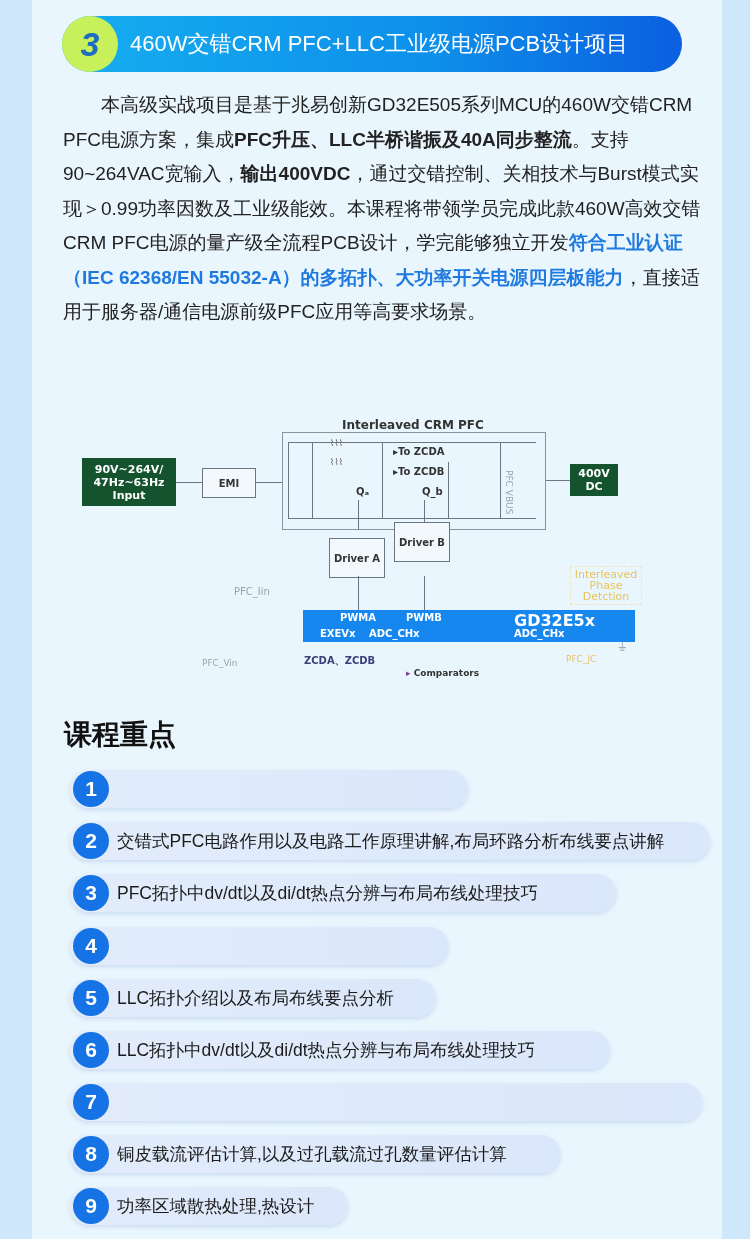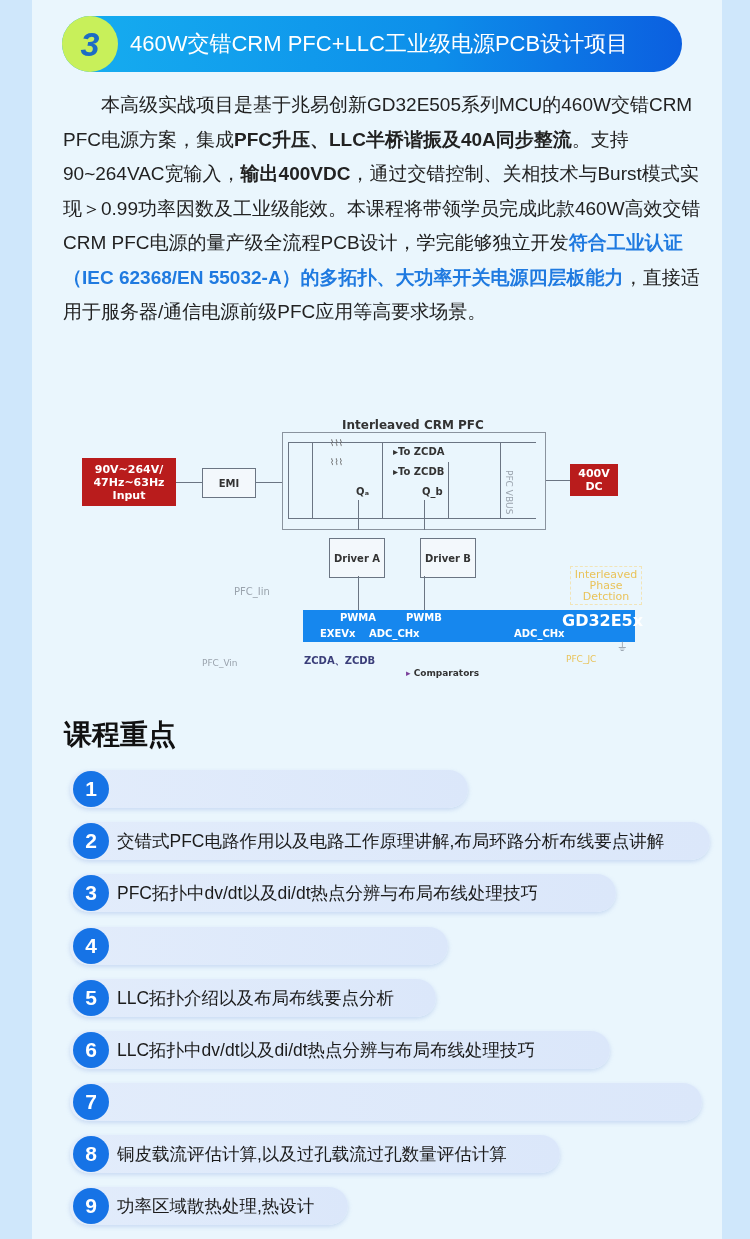--- a/index.html
+++ b/index.html
@@ -16,21 +16,21 @@
   
   .para{position:absolute;left:63px;top:88px;width:640px;font-size:19px;line-height:34.5px;color:#222;
     font-family:"Liberation Sans",sans-serif;}
   .para p{margin:0;text-indent:2em;}
   .b{font-weight:bold;}
   .blue{color:#1f7ae0;font-weight:bold;}
   
   .diagram{position:absolute;left:70px;top:410px;width:600px;height:280px;}
   .d-box{position:absolute;border:1.5px solid #6b7583;background:#f3f8fc;color:#333;font-weight:bold;
     font-size:10px;text-align:center;display:flex;align-items:center;justify-content:center;}
-  .d-orange{position:absolute;background:#b91c1c;color:#fff;font-weight:bold;font-size:11px;text-align:center;
+  .d-orange{position:absolute;background:#14532d;color:#fff;font-weight:bold;font-size:11px;text-align:center;
     display:flex;align-items:center;justify-content:center;line-height:13px;}
   .d-text{position:absolute;font-size:10px;white-space:nowrap;}
   .d-line{position:absolute;background:#6b7583;}
   .mcu{position:absolute;background:#1687ee;}
   .mcu-t{position:absolute;color:#fff;font-weight:bold;white-space:nowrap;}
   
   .sec-title{position:absolute;left:64px;top:716px;font-size:28px;font-weight:bold;color:#111;
     font-family:"Liberation Sans",sans-serif;}
   
   .list{position:absolute;left:70px;top:770px;width:650px;}
@@ -78,31 +78,31 @@
   <div class="d-orange" style="left:12px;top:48px;width:94px;height:48px;">90V~264V/ 47Hz~63Hz Input</div>
   <div class="d-line" style="left:106px;top:72px;width:26px;height:1px;"></div>
   <div class="d-box" style="left:132px;top:58px;width:52px;height:28px;">EMI</div>
   <div class="d-line" style="left:186px;top:72px;width:26px;height:1px;"></div>
   <div class="d-line" style="left:476px;top:70px;width:24px;height:1px;"></div>
   <div class="d-orange" style="left:500px;top:54px;width:48px;height:32px;font-size:11px;">400V DC</div>
 
   <div class="d-line" style="left:288px;top:90px;width:1px;height:30px;"></div>
   <div class="d-line" style="left:354px;top:90px;width:1px;height:30px;"></div>
   <div class="d-box" style="left:259px;top:128px;width:54px;height:38px;">Driver A</div>
-  <div class="d-box" style="left:324px;top:128px;width:54px;height:38px;margin-left:26px;">Driver B</div>
+  <div class="d-box" style="left:324px;top:112px;width:54px;height:38px;">Driver B</div>
   <div class="d-line" style="left:288px;top:166px;width:1px;height:36px;"></div>
   <div class="d-line" style="left:354px;top:166px;width:1px;height:36px;"></div>
 
   <div class="d-text" style="left:164px;top:176px;color:#9aa3ad;font-size:10px;text-align:right;">PFC_Iin</div>
   <div class="d-text" style="left:132px;top:248px;color:#9aa3ad;font-size:9px;">PFC_Vin</div>
 
   <div class="mcu" style="left:233px;top:200px;width:332px;height:32px;"></div>
   <div class="mcu-t" style="left:270px;top:202px;font-size:10px;">PWMA</div>
   <div class="mcu-t" style="left:336px;top:202px;font-size:10px;">PWMB</div>
-  <div class="mcu-t" style="left:444px;top:201px;font-size:16px;margin-left:48px;">GD32E5x</div>
+  <div class="mcu-t" style="left:444px;top:201px;font-size:16px;">GD32E5x</div>
   <div class="mcu-t" style="left:250px;top:218px;font-size:10px;">EXEVx</div>
   <div class="mcu-t" style="left:299px;top:218px;font-size:10px;">ADC_CHx</div>
   <div class="mcu-t" style="left:444px;top:218px;font-size:10px;">ADC_CHx</div>
 
   <div class="d-text" style="left:234px;top:244px;font-weight:bold;color:#3b3f7a;">ZCDA、ZCDB</div>
   <div class="d-text" style="left:336px;top:258px;font-size:9px;font-weight:bold;color:#333;"><span style="color:#7b3f9a;">▸ </span><span>Comparators</span></div>
   <div class="d-text" style="left:500px;top:156px;font-size:11px;color:#e9c35a;text-align:center;line-height:11px;white-space:normal;width:66px;border:1px dashed #f1e4b8;padding:2px;">Interleaved Phase Detction</div>
   <div class="d-text" style="left:496px;top:244px;font-size:9px;color:#e9c35a;">PFC_JC</div>
   <div class="d-text" style="left:548px;top:230px;font-size:12px;color:#8a939e;">⏚</div>
 </div>

